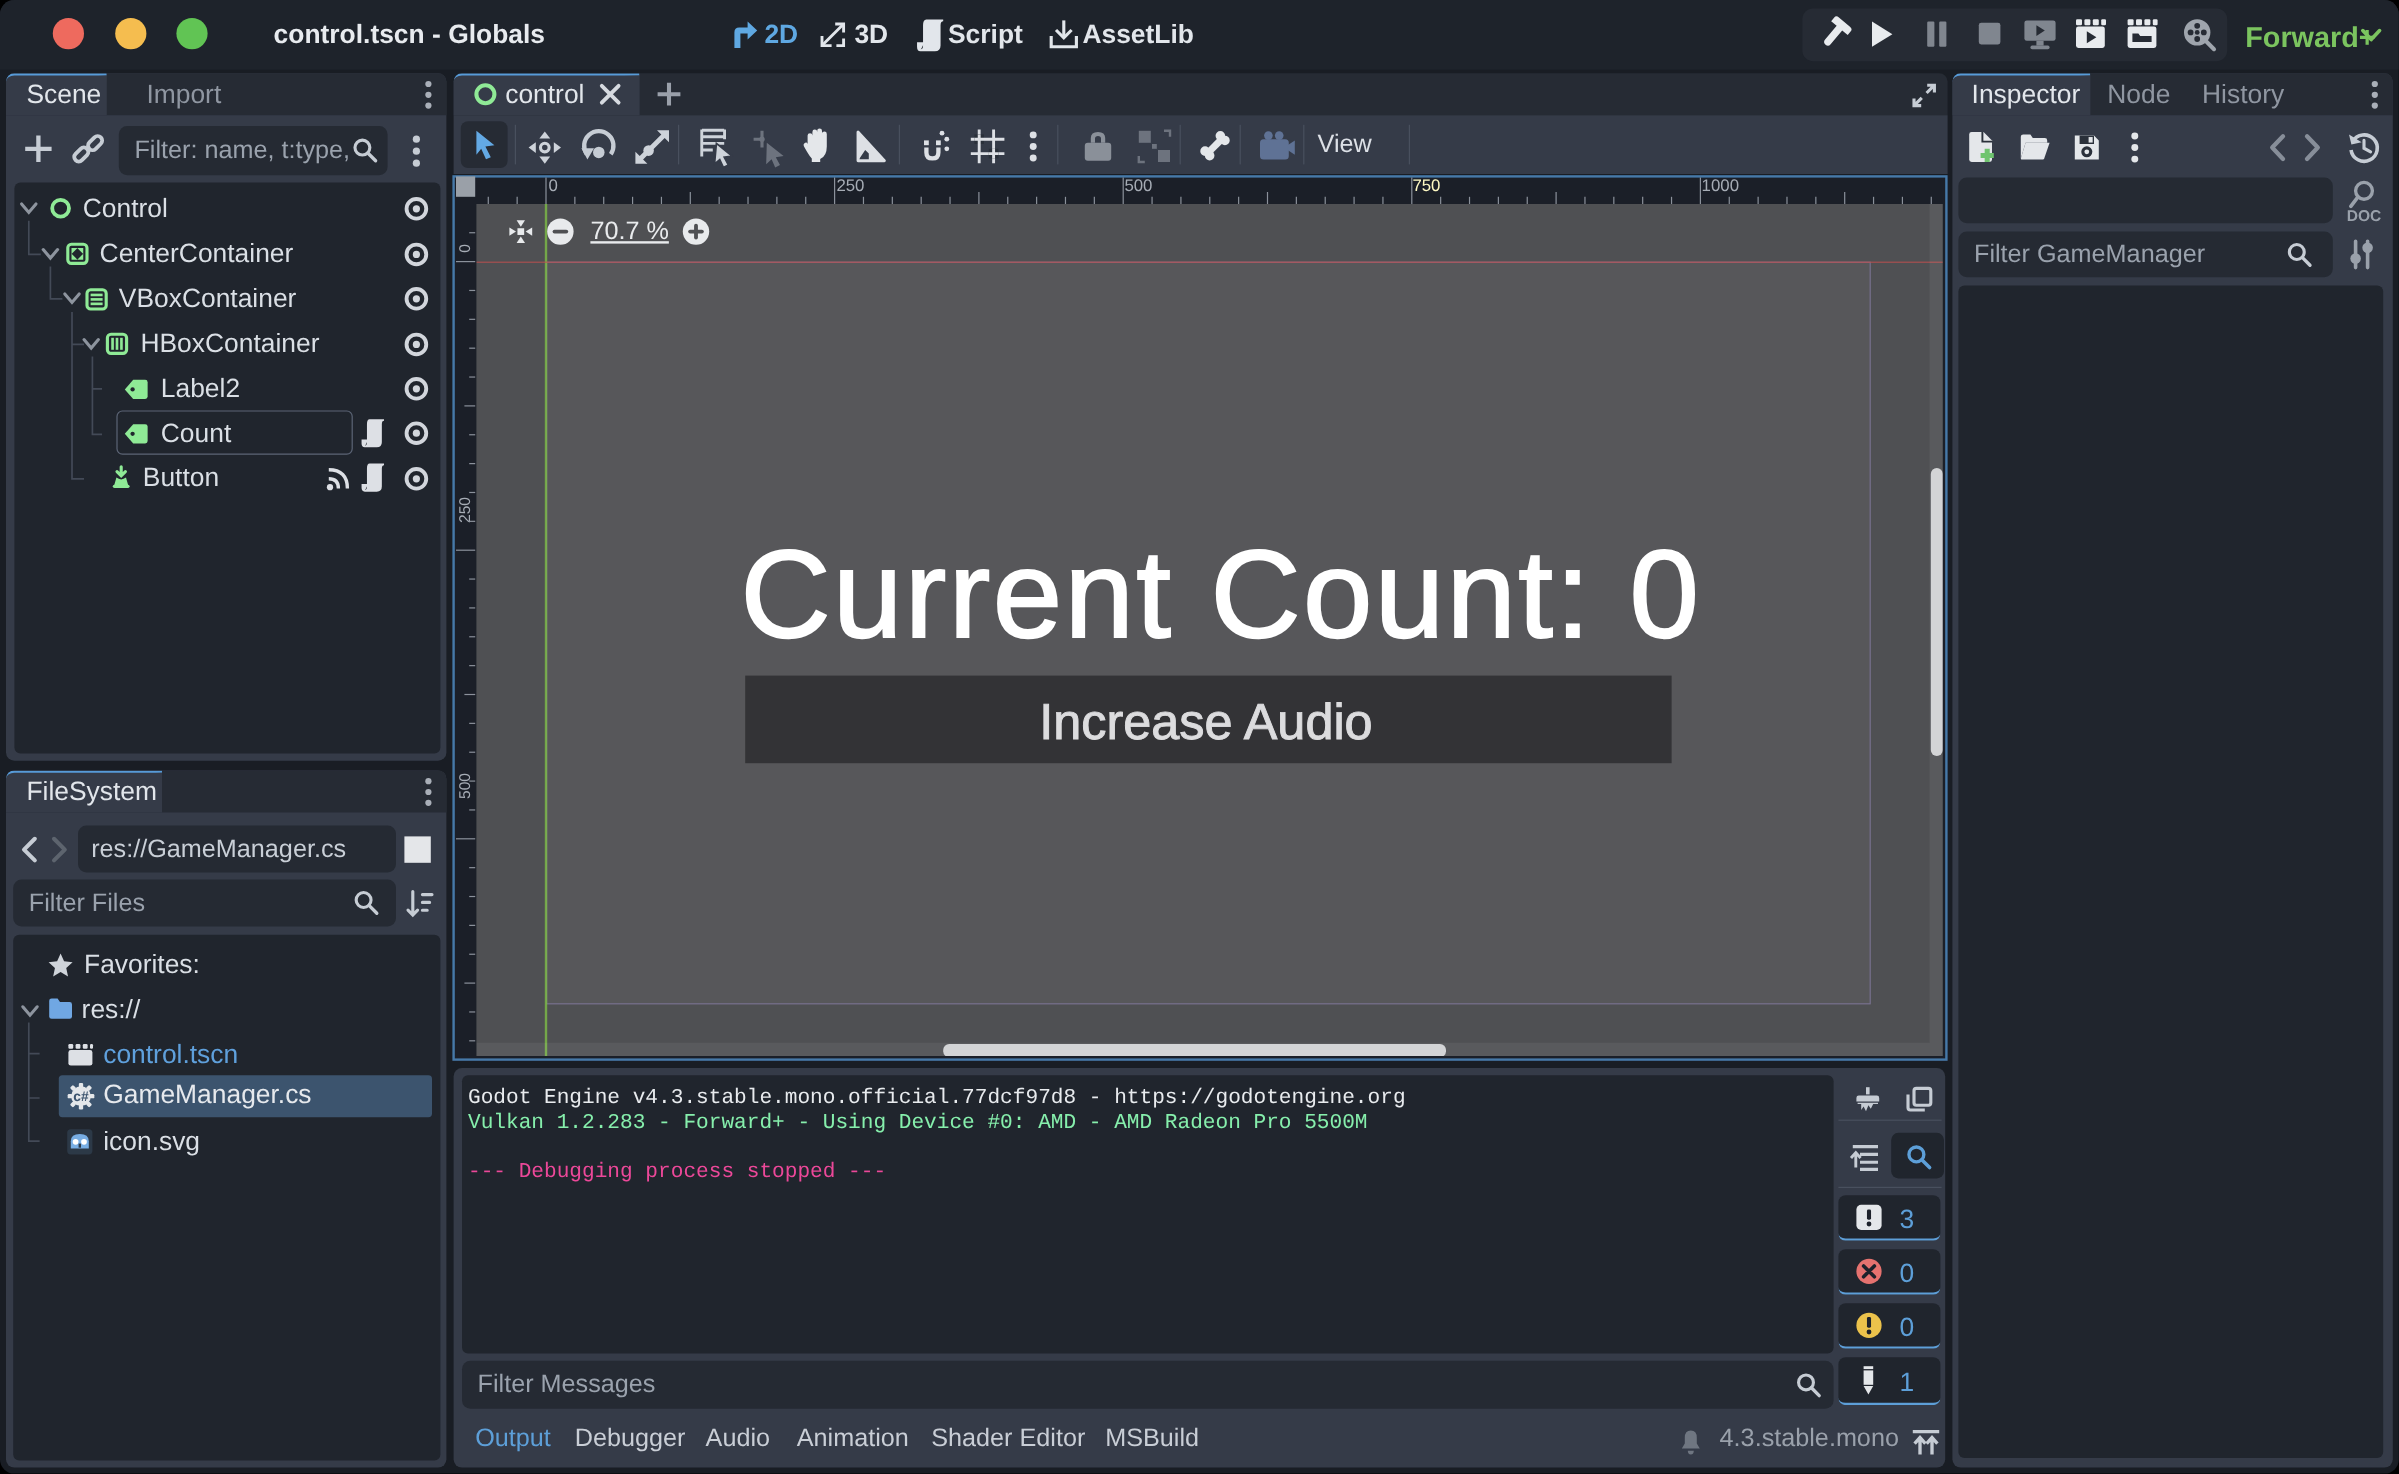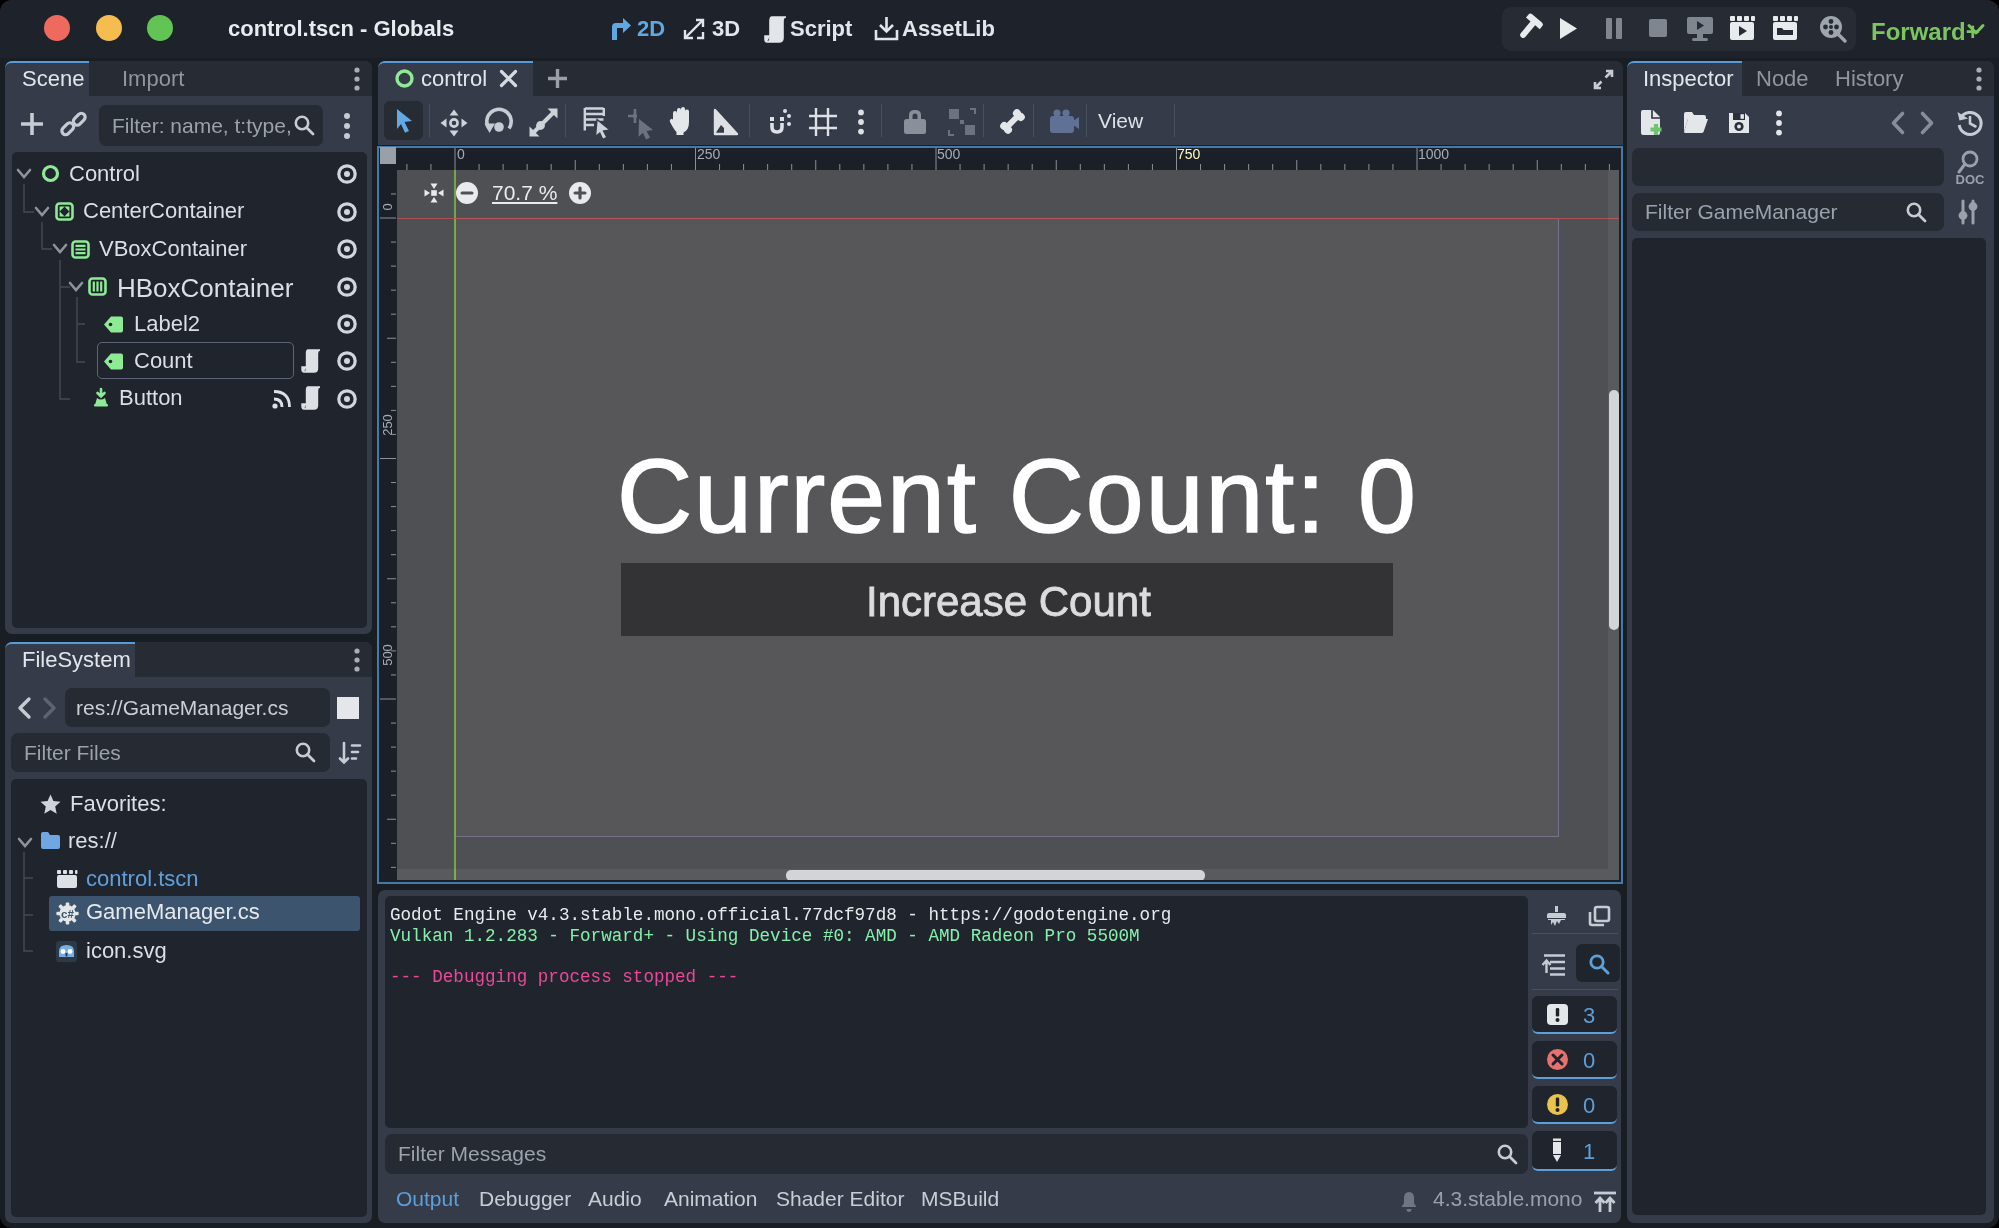--- a/index.html
+++ b/index.html
@@ -201,21 +201,21 @@
       <path d="M2 3 L8 10 L14 3" fill="none" stroke="#8d949e" stroke-width="2.6" stroke-linecap="round"></path>
     </svg>
   <svg style="left:88px;top:277px;" width="19" height="19" viewBox="0 0 19 19">
       <rect x="1.5" y="1.5" width="16" height="16" rx="3" fill="none" stroke="#8fea96" stroke-width="2.6"></rect>
       <g stroke="#8fea96" stroke-width="2.2">
         <path d="M5.8 4.5 L5.8 14.5"></path>
         <path d="M9.5 4.5 L9.5 14.5"></path>
         <path d="M13.2 4.5 L13.2 14.5"></path>
       </g>
     </svg>
-  <div class="t" style="left:117px;top:273px;font-size:26px;color:#dadfe5;text-align:center;">HBoxContainer</div>
+  <div class="t" style="left:117px;top:273px;font-size:22px;color:#dadfe5;text-align:center;">HBoxContainer</div>
 
   <svg style="left:103px;top:315px;" width="21" height="19" viewBox="0 0 21 19">
       <path d="M8 1.5 L18 1.5 Q20 1.5 20 3.5 L20 15.5 Q20 17.5 18 17.5 L8 17.5 L1 9.5 Z" fill="#8fea96"></path>
       <circle cx="7.5" cy="9.5" r="1.8" fill="#20252d"></circle>
     </svg>
   <div class="t" style="left:134px;top:311px;font-size:22px;color:#dadfe5;">Label2</div>
 
   <div class="abs" style="left:97px;top:342px;width:197px;height:37px;border:1px solid #5c6576;border-radius:5px;"></div>
   <svg style="left:103px;top:352px;" width="21" height="19" viewBox="0 0 21 19">
       <path d="M8 1.5 L18 1.5 Q20 1.5 20 3.5 L20 15.5 Q20 17.5 18 17.5 L8 17.5 L1 9.5 Z" fill="#8fea96"></path>
@@ -584,21 +584,21 @@
       <div class="t" style="left: 380px; top: 425px; font-size: 13px; color: rgb(166, 172, 181); transform: rotate(-90deg) translate(-50%, 0px); transform-origin: 0px 0px;">250</div>
       <div class="t" style="left: 380px; top: 655px; font-size: 13px; color: rgb(166, 172, 181); transform: rotate(-90deg) translate(-50%, 0px); transform-origin: 0px 0px;">500</div>
     </div>
 
   <div class="abs" id="canvas" style="left:397px;top:170px;width:1222px;height:710px;background:#4f5053;overflow:hidden;">
     <div class="abs" style="left:58px;top:48px;width:1104px;height:619px;background:#57575a;border:1px solid rgba(145,135,185,0.55);"></div>
     <div class="abs" style="left:57px;top:0;width:1.6px;height:710px;background:#7ab648;opacity:0.85;"></div>
     <div class="abs" style="left:0;top:48px;width:1222px;height:1.4px;background:#c05050;opacity:0.8;"></div>
     <div class="t" style="left:220px;top:267px;font-size:104px;letter-spacing:2px;color:#ffffff;-webkit-text-stroke:1.6px #ffffff;">Current Count: 0</div>
     <div class="abs" style="left:224px;top:393px;width:772px;height:73px;background:#333336;"></div>
-    <div class="t" style="left:469px;top:408px;font-size:42px;color:#dcdcde;-webkit-text-stroke:0.8px #dcdcde;">Increase Count</div>
+    <div class="t" style="left:469px;top:408px;font-size:42px;color:#dcdcde;-webkit-text-stroke:0.8px #dcdcde;">Increase Audio</div>
     <div class="abs" style="left:0px;top:699px;width:1222px;height:12px;background:rgba(255,255,255,0.06);"></div>
     <div class="abs" style="left:389px;top:700px;width:419px;height:10.5px;background:#d3d4d6;border-radius:5px;"></div>
     <div class="abs" style="left:1211px;top:0px;width:11px;height:699px;background:rgba(255,255,255,0.06);"></div>
     <div class="abs" style="left:1212px;top:220px;width:10px;height:240px;background:#d3d4d6;border-radius:5px;"></div>
   </div>
 
   <svg style="left:423px;top:182px;" width="22" height="22" viewBox="0 0 22 22">
       <g fill="#e8eaec">
         <rect x="8.2" y="8.2" width="5.6" height="5.6"></rect>
         <path d="M11 7 L7.5 1.5 L14.5 1.5 Z"></path>

